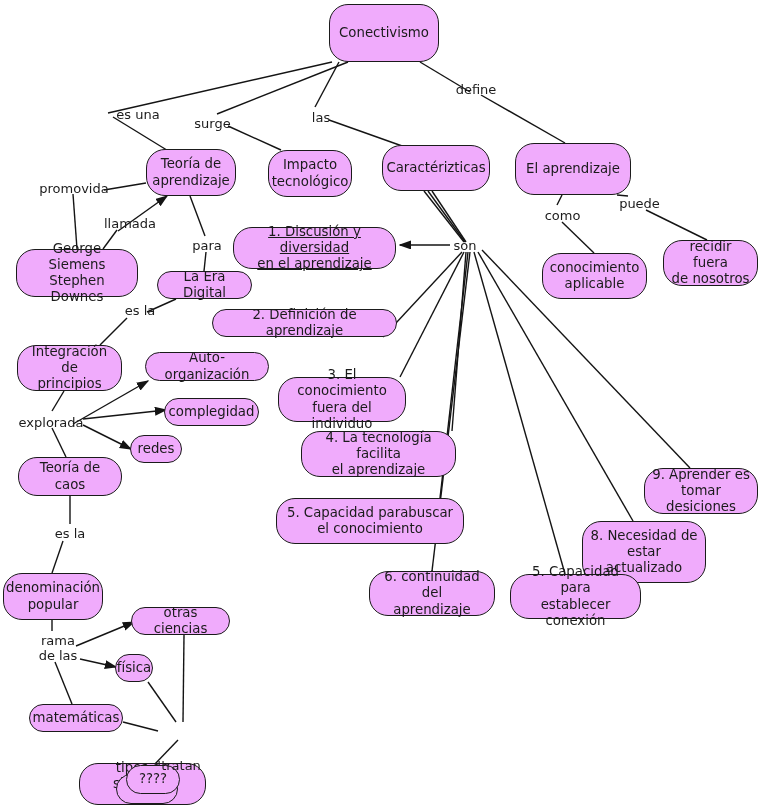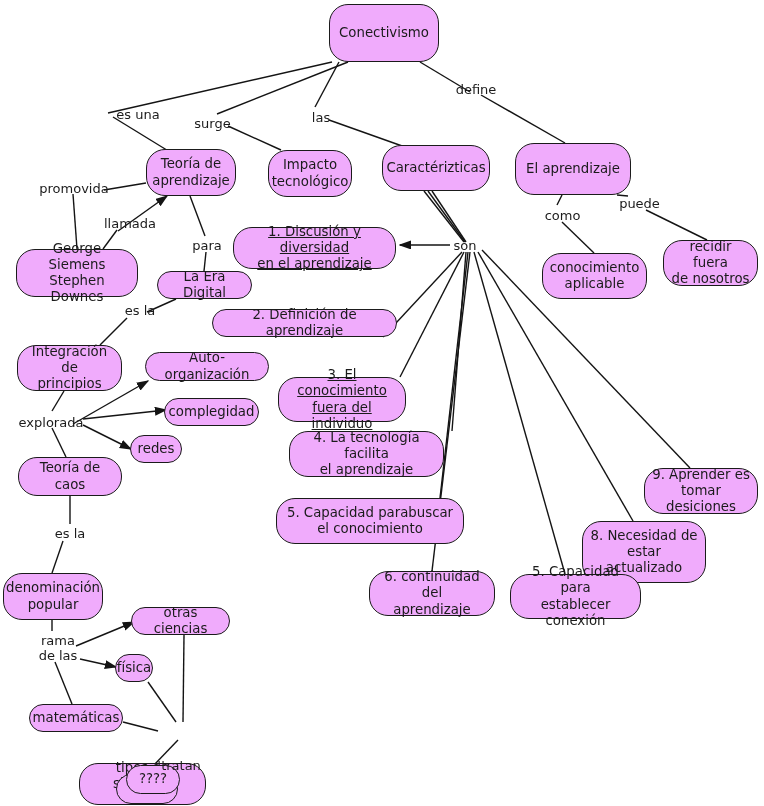--- a/index.html
+++ b/index.html
@@ -142,23 +142,23 @@
 aplicable</span></div>
       <div class="node" style="left: 663px; top: 240px; width: 95px; height: 46px;"><span>recidir fuera
 de nosotros</span></div>
       <div class="node" style="left: 212px; top: 309px; width: 185px; height: 28px;"><span>2. Definición de aprendizaje</span></div>
       <div class="node" style="left: 17px; top: 345px; width: 105px; height: 46px;"><span>Integración de
 principios</span></div>
       <div class="node" style="left: 145px; top: 352px; width: 124px; height: 29px;"><span>Auto-organización</span></div>
       <div class="node" style="left: 164px; top: 398px; width: 95px; height: 28px;"><span>complegidad</span></div>
       <div class="node" style="left: 130px; top: 435px; width: 52px; height: 28px;"><span>redes</span></div>
       <div class="node" style="left: 18px; top: 457px; width: 104px; height: 39px;"><span>Teoría de caos</span></div>
-      <div class="node" style="left: 278px; top: 377px; width: 128px; height: 45px; text-decoration: underline;"><span>3. El conocimiento
+      <div class="node" style="left: 278px; top: 377px; width: 128px; height: 45px;"><span>3. El conocimiento
 fuera del individuo</span></div>
-      <div class="node" style="left: 289px; top: 431px; width: 155px; height: 46px;"><span>4. La tecnología facilita
+      <div class="node" style="left: 301px; top: 431px; width: 155px; height: 46px;"><span>4. La tecnología facilita
 el aprendizaje</span></div>
       <div class="node" style="left: 276px; top: 498px; width: 188px; height: 46px;"><span>5. Capacidad parabuscar
 el conocimiento</span></div>
       <div class="node" style="left: 644px; top: 468px; width: 114px; height: 46px;"><span>9. Aprender es
 tomar desiciones</span></div>
       <div class="node" style="left: 582px; top: 521px; width: 124px; height: 62px;"><span>8. Necesidad de
 estar actualizado</span></div>
       <div class="node" style="left: 369px; top: 571px; width: 126px; height: 45px;"><span>6. continuidad del
 aprendizaje</span></div>
       <div class="node" style="left: 510px; top: 574px; width: 131px; height: 45px;"><span>5. Capacidad para

